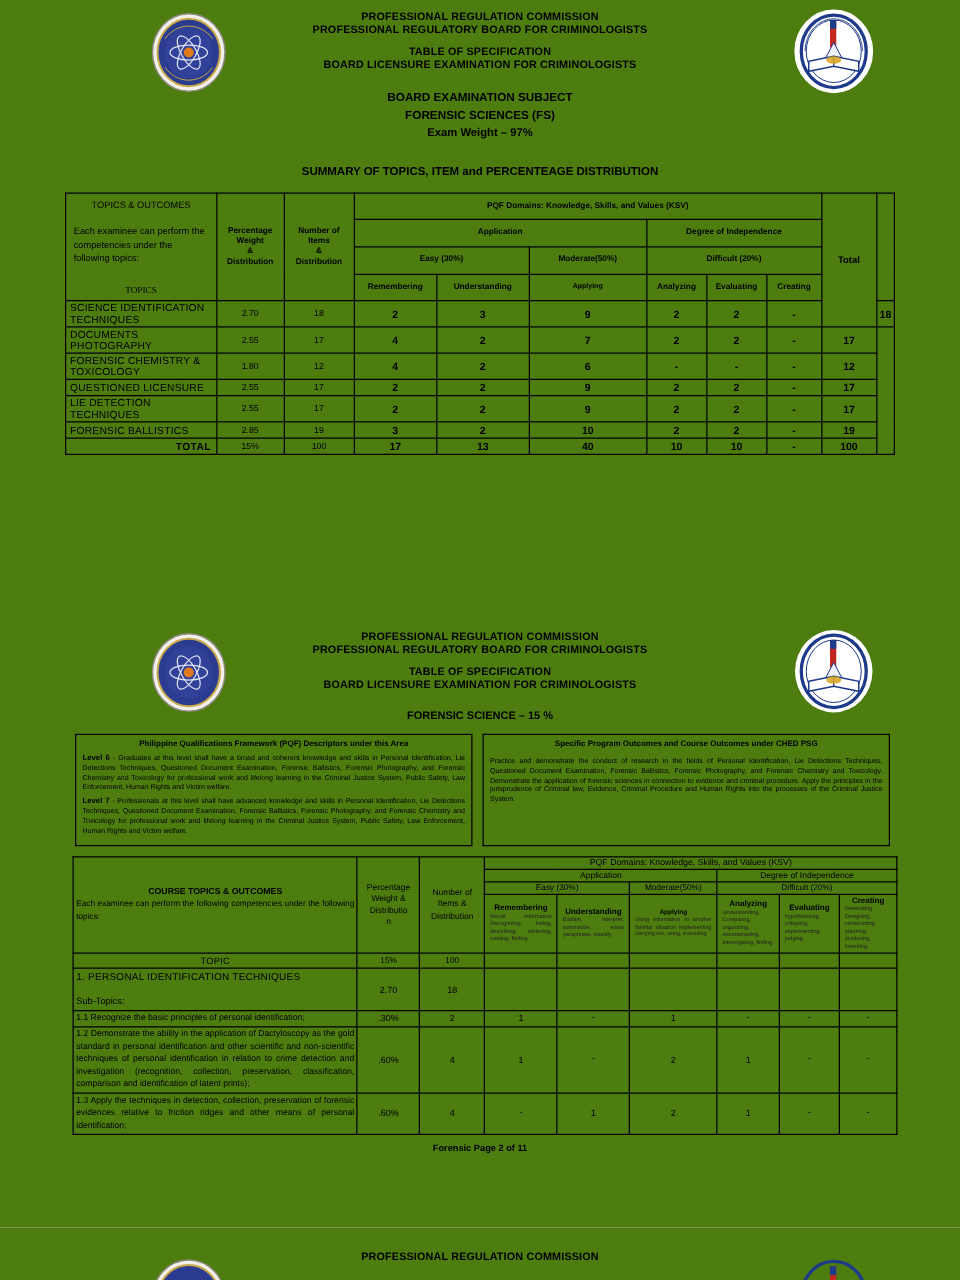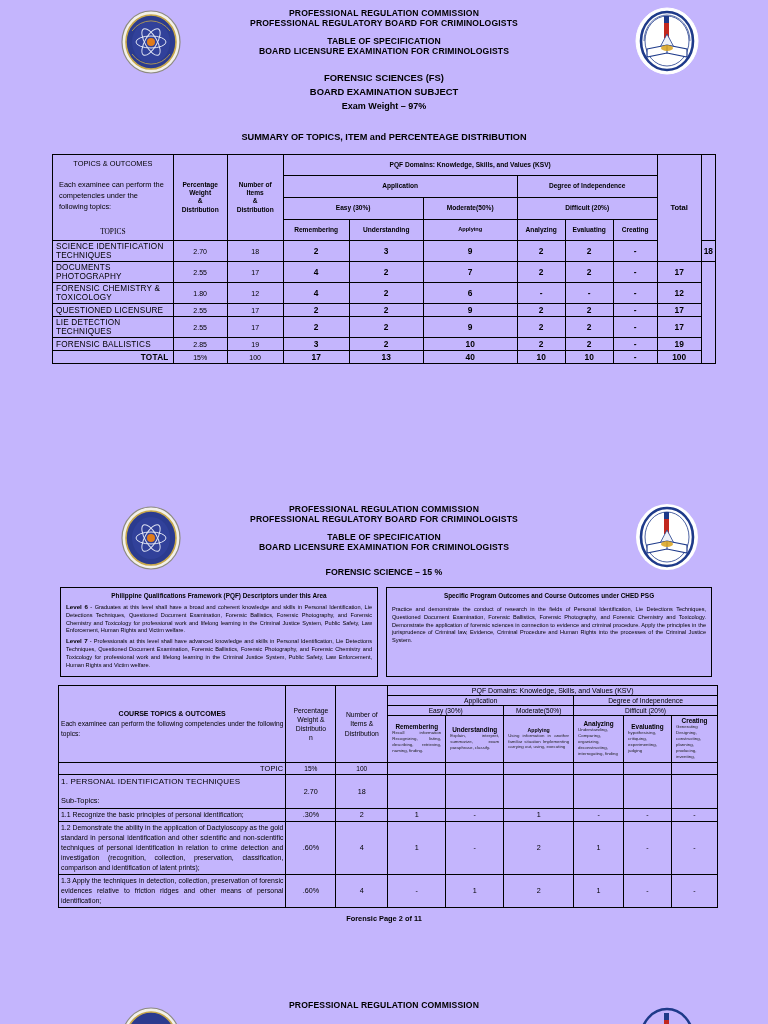--- a/index.html
+++ b/index.html
@@ -6,21 +6,21 @@
   html, body {
     margin: 0; padding: 0;
     width: 768px;
     background: #ffffff;
     font-family: "Liberation Sans", sans-serif;
     color: #000;
   }
   .page {
     width: 768px;
     position: relative;
-    background: #c4b5fd;
+    background: #4d7c0f;
     overflow: hidden;
   }
   .page-1 { height: 492px; }
   .page-2 { height: 490px; }
   .page-3 { height: 42px; }
 
   
   .doc-header {
     position: relative;
     padding-top: 8px;
@@ -118,21 +118,21 @@
     font-size: 6.6px; line-height: 1.45; padding: 2px 3px; text-align: justify;
   }
   .ct-head .ctc { text-align: center; font-weight: bold; font-size: 7px; }
   .pw-head, .ni-head { text-align: center; font-weight: bold; font-size: 6.8px; line-height: 1.35; }
   .pqf-head { text-align: center; font-weight: bold; font-size: 7px; }
   .app-head { text-align: center; font-weight: bold; font-size: 6.8px; }
   .lvl-head { text-align: center; font-weight: bold; font-size: 6.6px; }
   .bloom-name { text-align: center; font-weight: bold; font-size: 6.4px; }
   .bloom-name.small { font-size: 5.2px; }
   .bloom-desc { font-size: 4.4px; line-height: 1.35; text-align: justify; color: #222; padding: 0 2px 1px 2px; vertical-align: top; }
-  .topic-label { text-align: right; font-size: 7.4px; font-weight: normal; letter-spacing: .2px; }
+  .topic-label { text-align: center; font-size: 7.4px; font-weight: normal; letter-spacing: .2px; }
   .topic-main { font-size: 8px; letter-spacing: .2px; }
   .subtopics-lbl { font-size: 7.4px; }
   .sub-cell { font-size: 6.9px; line-height: 1.45; text-align: justify; padding: 1px 3px; }
   .v-mid { vertical-align: middle; }
   .v-top { vertical-align: top; }
   .num-s { text-align: center; font-size: 6.6px; font-weight: bold; }
   .num-b { text-align: center; font-size: 7.2px; font-weight: bold; }
   .dash { text-align: center; font-size: 7px; font-weight: bold; }
 </style>
 </head>
@@ -175,22 +175,22 @@
 
     <div class="hdr-lines">
       <div class="hdr-line">PROFESSIONAL REGULATION COMMISSION</div>
       <div class="hdr-line">PROFESSIONAL REGULATORY BOARD FOR CRIMINOLOGISTS</div>
       <div class="hdr-gap"></div>
       <div class="hdr-line">TABLE OF SPECIFICATION</div>
       <div class="hdr-line">BOARD LICENSURE EXAMINATION FOR CRIMINOLOGISTS</div>
     </div>
 
     <div class="hdr-title-block">
+      <div class="hdr-big">BOARD EXAMINATION SUBJECT</div>
       <div class="hdr-big">FORENSIC SCIENCES (FS)</div>
-      <div class="hdr-big">BOARD EXAMINATION SUBJECT</div>
       <div class="hdr-sub">Exam Weight – 97%</div>
     </div>
 
     <div class="hdr-summary">SUMMARY OF TOPICS, ITEM and PERCENTEAGE DISTRIBUTION</div>
   </div>
 
   <div class="summary-wrap">
     <table class="tbl tbl-summary">
       <tbody>
         <tr>

